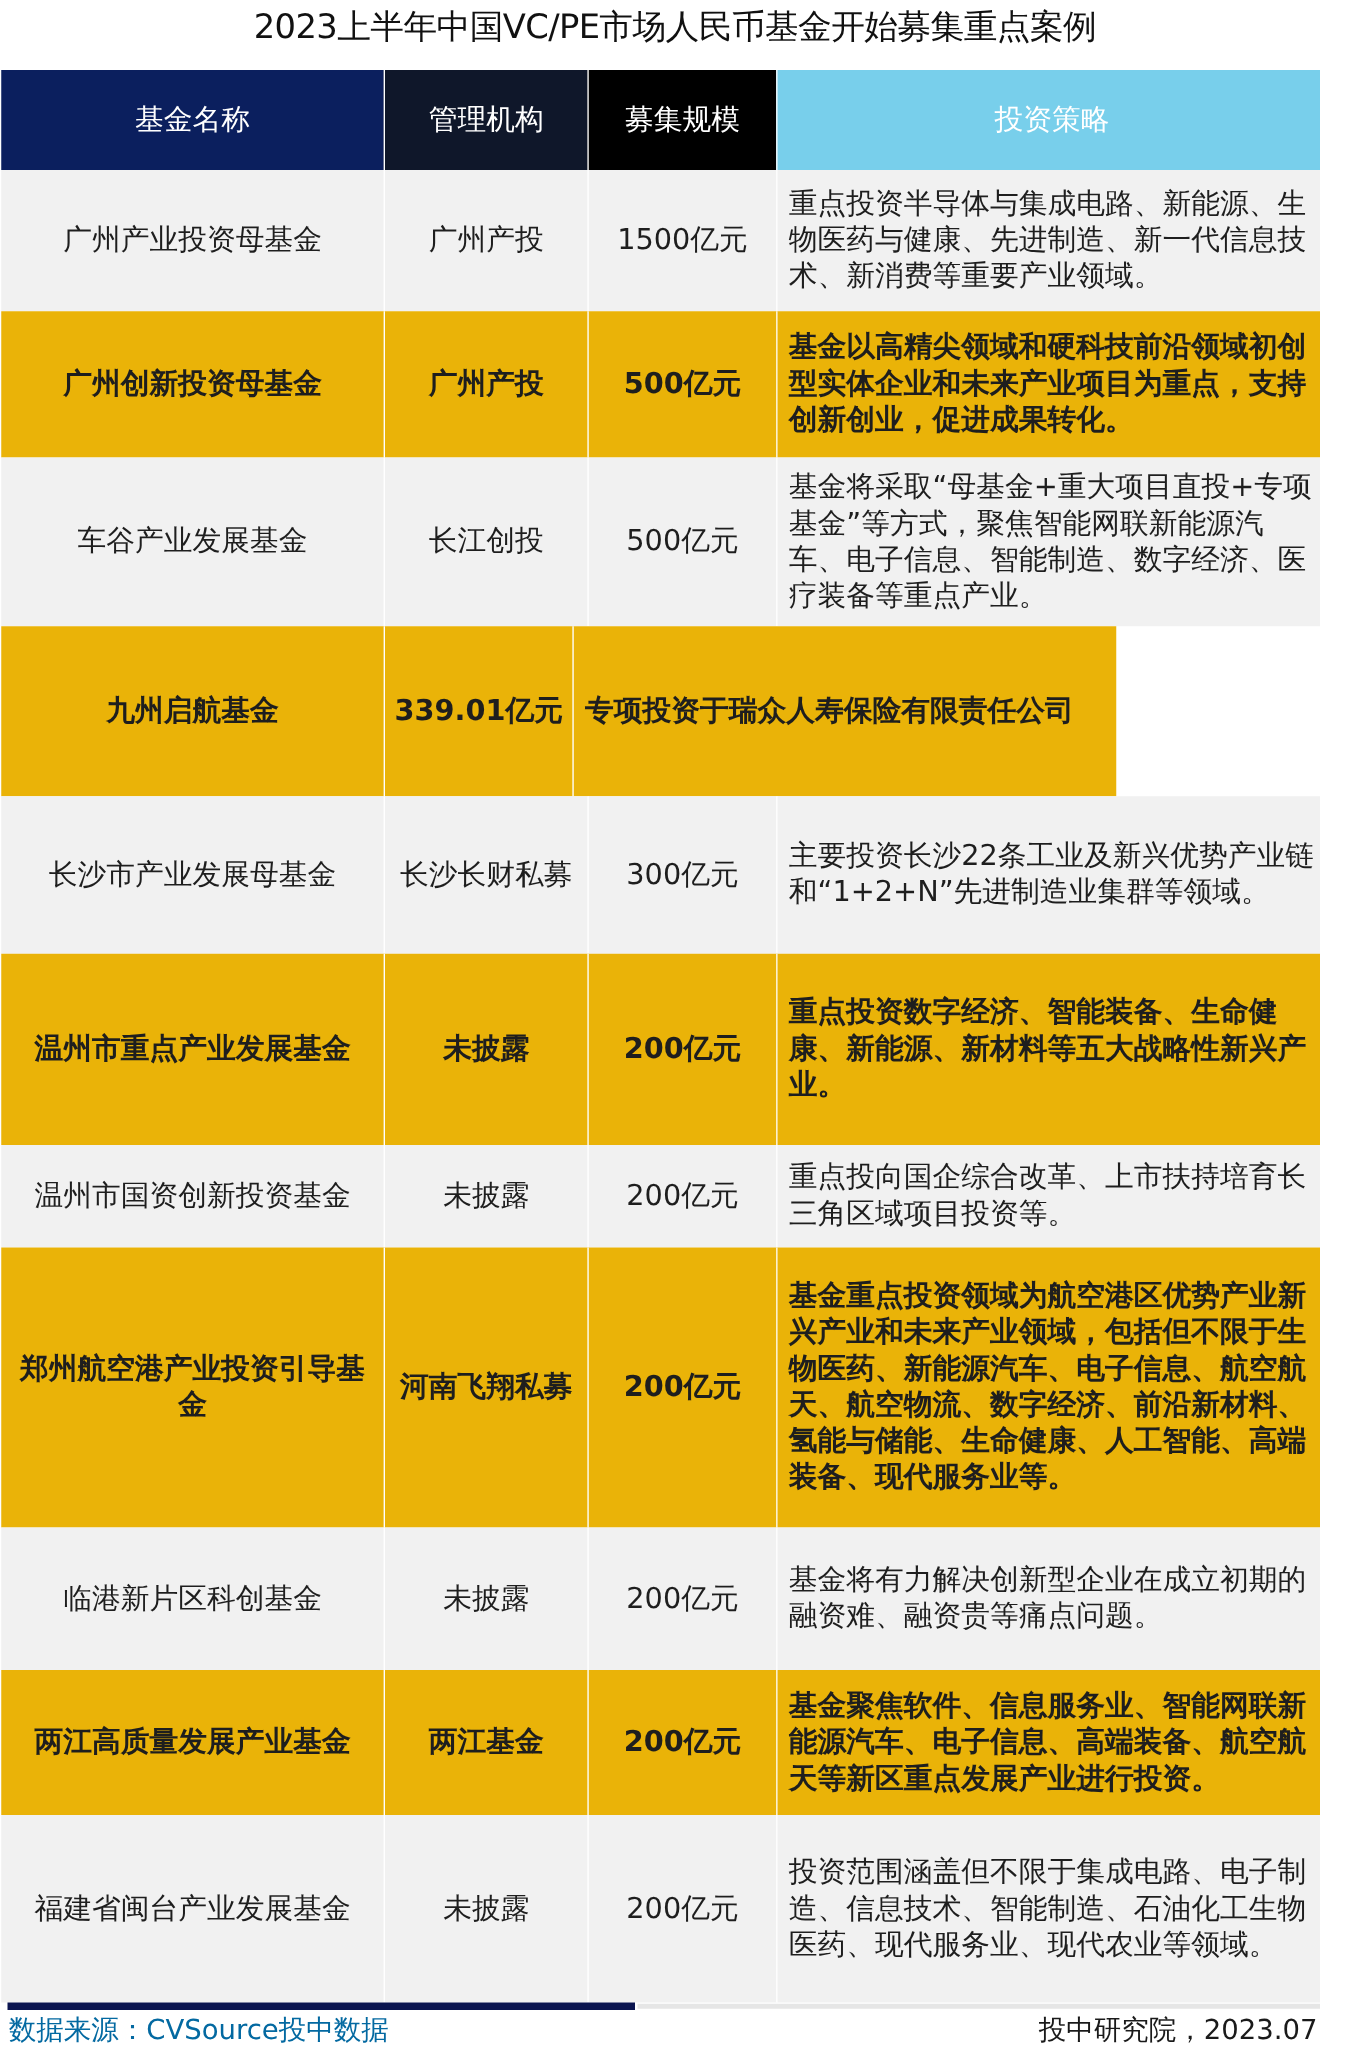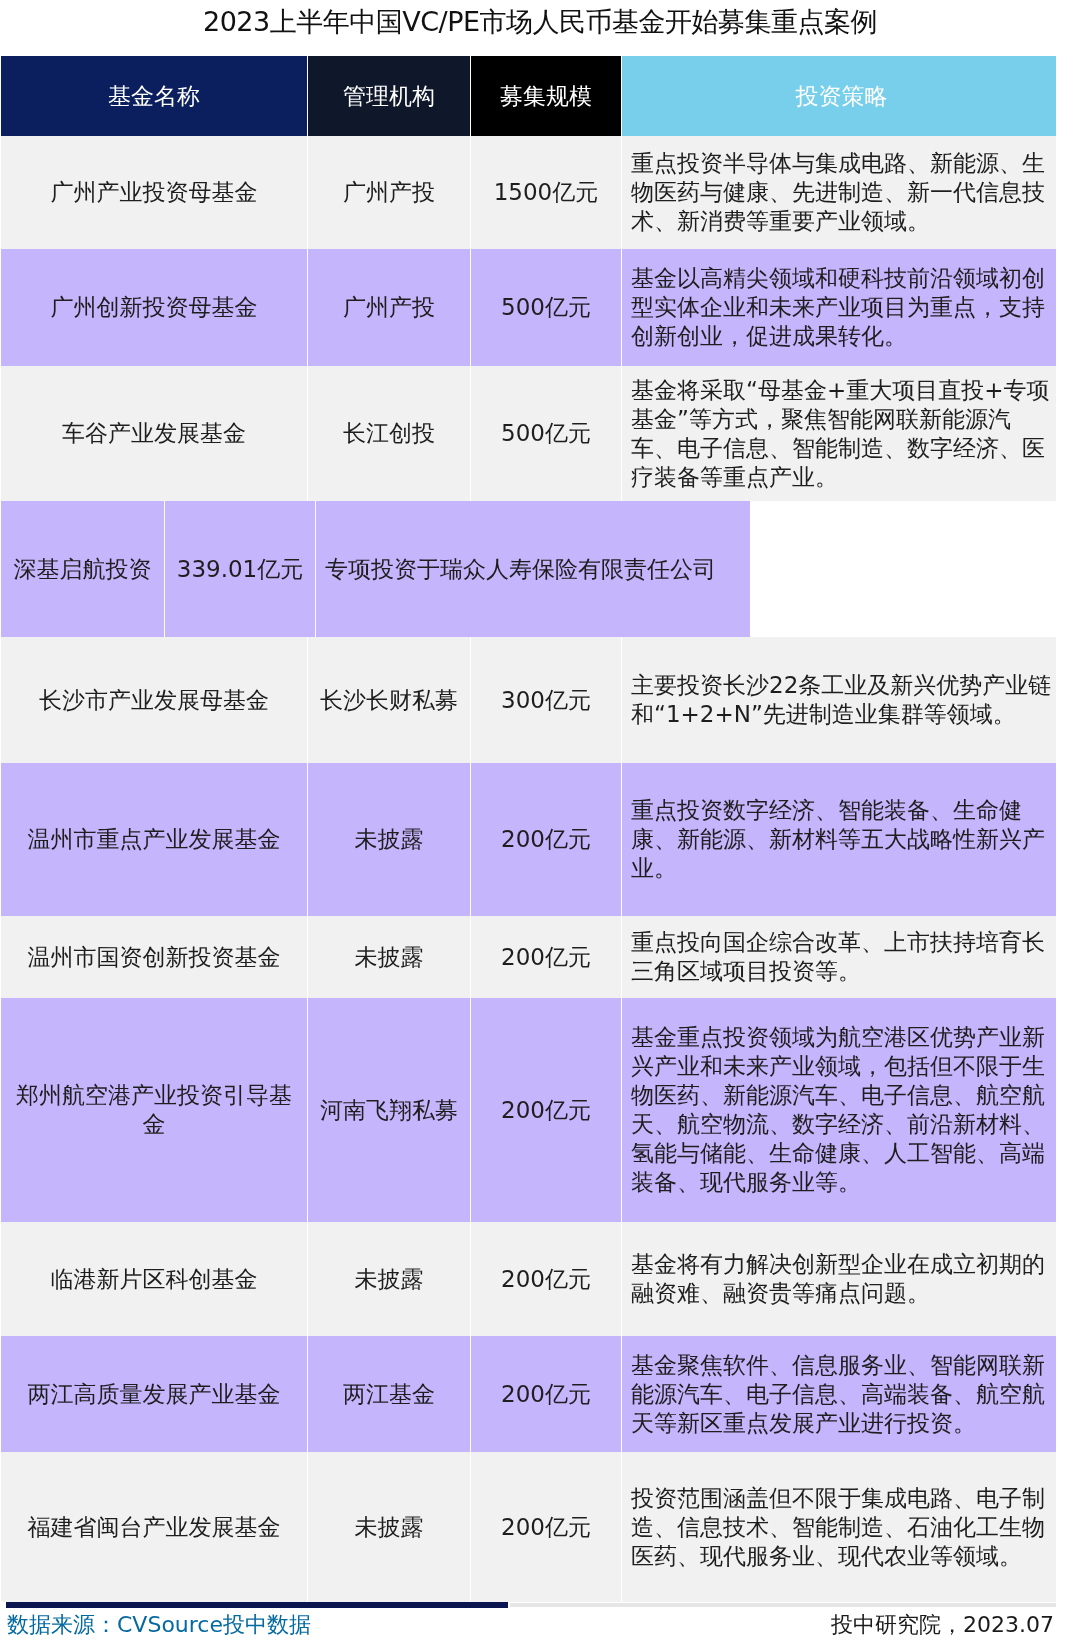--- a/index.html
+++ b/index.html
@@ -20,21 +20,21 @@
   .cell {
     box-sizing: border-box; display: flex; align-items: center; justify-content: center;
     text-align: center; font-size: 23px; line-height: 29px; color: #1e1e1e;
   }
   .c1 { width: 306px; padding: 0 6px; }
   .c2 { width: 163px; }
   .c3 { width: 151px; }
   .c4 { width: 435px; justify-content: flex-start; text-align: left; padding: 0 4px 0 9px; }
   .row.gray .cell { background: #f1f1f1; }
   .row.gray .cell + .cell { border-left: 1px solid #ffffff; }
-  .row.white .cell { background: #c4b5fd; }
+  .row.white .cell { background: #eab308; font-weight: bold; }
   .row.white .cell + .cell { border-left: 1px solid #ffffff; }
   .header .cell {
     height: 80px; color: #ffffff; font-weight: normal; font-size: 23px;
   }
   .header .h1 { background: #0b1f5e; }
   .header .h2 { background: #0f172a; border-left: 1px solid #ffffff; }
   .header .h3 { background: #000000; border-left: 1px solid #ffffff; }
   .header .h4 { background: #78cfeb; border-left: 1px solid #ffffff; justify-content: center; text-align: center; }
   .strategy-text { display: block; }
   .footer-bar-dark {
@@ -84,21 +84,21 @@
   <div class="row gray" style="height:135px">
     <div class="cell c1">车谷产业发展基金</div>
     <div class="cell c2">长江创投</div>
     <div class="cell c3">500亿元</div>
     <div class="cell c4">
         <span class="strategy-text">基金将采取“母基金+重大项目直投+专项基金”等方式，聚焦智能网联新能源汽车、电子信息、智能制造、数字经济、医疗装备等重点产业。</span>
       </div>
   </div>
 
   <div class="row white" style="height:136px">
-    <div class="cell c2">深基启航投资</div>
+    <div class="cell c1">九州启航基金</div>
     <div class="cell c3">339.01亿元</div>
     <div class="cell c4">
         <span class="strategy-text">专项投资于瑞众人寿保险有限责任公司</span>
       </div>
   </div>
 
   <div class="row gray" style="height:126px">
     <div class="cell c1">长沙市产业发展母基金</div>
     <div class="cell c2">长沙长财私募</div>
     <div class="cell c3">300亿元</div>

